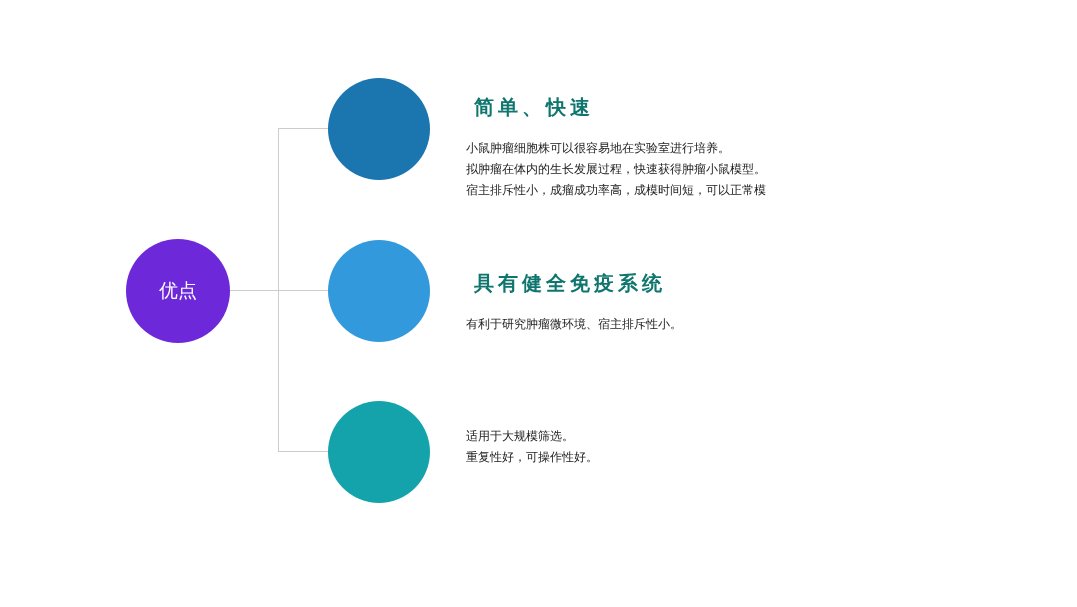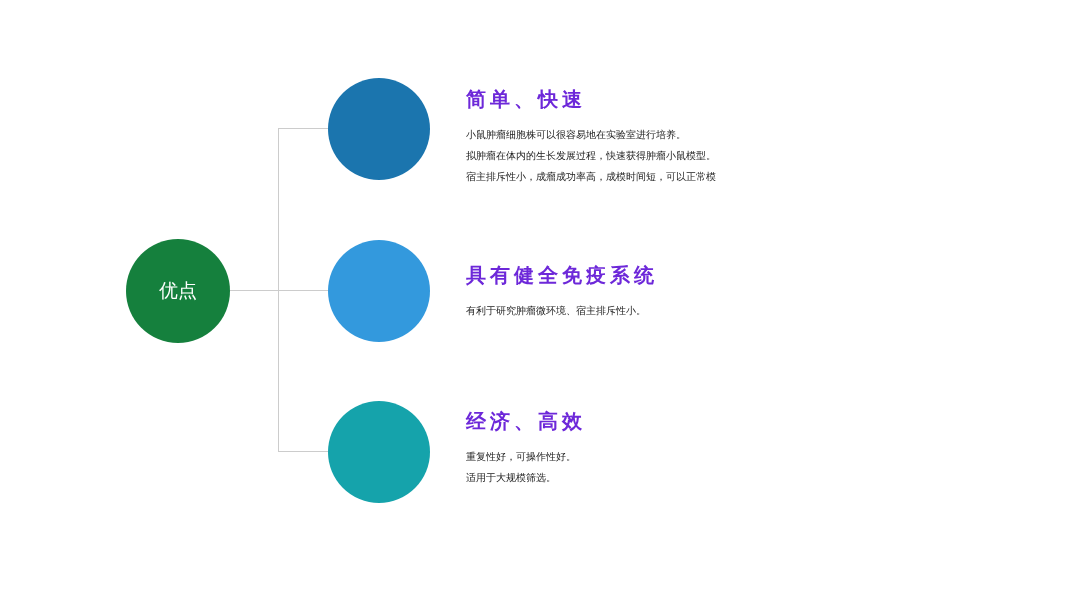--- a/index.html
+++ b/index.html
@@ -5,26 +5,26 @@
   html, body { margin: 0; padding: 0; }
   body {
     width: 1077px; height: 607px; background: #ffffff; position: relative; overflow: hidden;
     font-family: "DejaVu Sans", "Liberation Sans", sans-serif;
   }
   .line { position: absolute; background: #cccccc; }
   .circle {
     position: absolute; border-radius: 50%;
     display: flex; align-items: center; justify-content: center;
   }
-  .root-circle { left: 126px; top: 239px; width: 104px; height: 104px; background: #15803d; }
+  .root-circle { left: 126px; top: 239px; width: 104px; height: 104px; background: #6d28d9; }
   .root-label { color: #ffffff; font-size: 19px; }
   .branch-circle { width: 102px; height: 102px; left: 328px; }
   .block { position: absolute; left: 466px; }
-  .title { font-size: 20px; font-weight: bold; color: #6d28d9; letter-spacing: 4px; margin: 0; line-height: 26px; }
-  .desc { margin-top: 12px; font-size: 10px; color: #222222; line-height: 21px; }
+  .title { font-size: 20px; font-weight: bold; color: #0f766e; letter-spacing: 4px; margin: 8px; line-height: 26px; }
+  .desc { margin-top: 18px; font-size: 12px; color: #222222; line-height: 21px; }
   .desc div { white-space: nowrap; }
 </style>
 </head>
 <body>
 
 <div class="line" style="left:230px; top:290px; width:98px; height:1px;"></div>
 <div class="line" style="left:278px; top:128px; width:1px; height:324px;"></div>
 <div class="line" style="left:278px; top:128px; width:50px; height:1px;"></div>
 <div class="line" style="left:278px; top:451px; width:50px; height:1px;"></div>
 
@@ -46,18 +46,17 @@
 </div>
 
 <div class="block" style="top:262px;">
   <h2 class="title">具有健全免疫系统</h2>
   <div class="desc">
     <div>有利于研究肿瘤微环境、宿主排斥性小。</div>
   </div>
 </div>
 
 <div class="block" style="top:408px;">
-  <h2 class="title">经济、高效</h2>
   <div class="desc">
+    <div>适用于大规模筛选。</div>
     <div>重复性好，可操作性好。</div>
-    <div>适用于大规模筛选。</div>
   </div>
 </div>
 
 </body></html>

